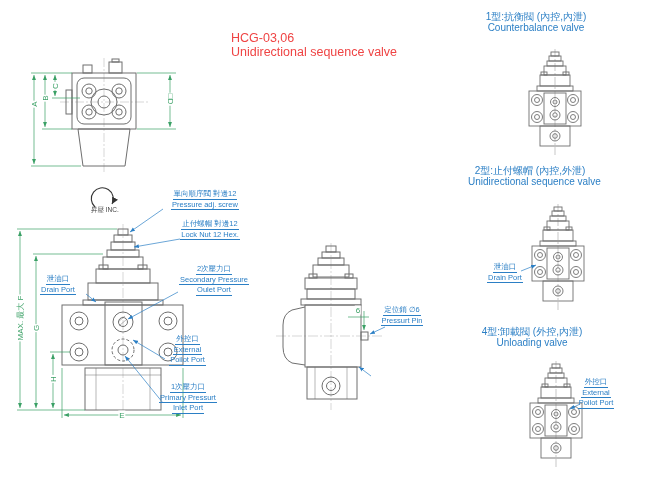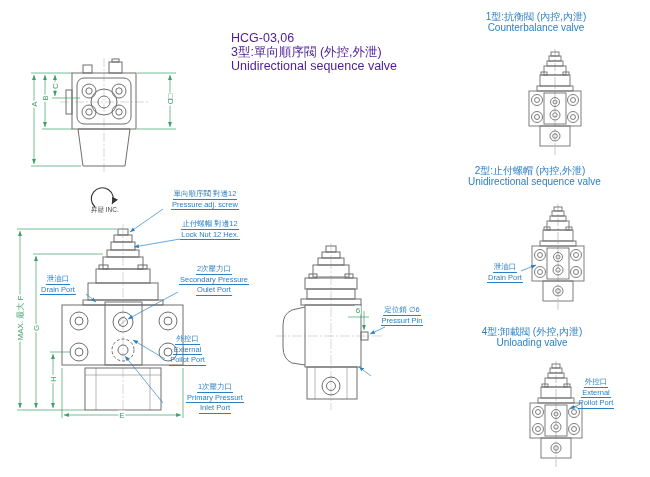--- a/index.html
+++ b/index.html
@@ -1,19 +1,19 @@
 <!DOCTYPE html>
 <html><head>
 <meta charset="utf-8">
 <style>
   html,body{margin:0;padding:0;background:#fff;}
   #page{position:relative;width:650px;height:477px;background:#ffffff;overflow:hidden;
         font-family:"Liberation Sans", sans-serif;}
   svg{position:absolute;left:0;top:0;}
-  .title{position:absolute;left:231px;top:31px;color:#4c1d95;font-size:12.5px;line-height:14px;white-space:nowrap;}
+  .title{position:absolute;left:231px;top:31px;color:#ef4444;font-size:12.5px;line-height:14px;white-space:nowrap;}
   .vh{position:absolute;color:#2b7fc5;font-size:10px;line-height:10.5px;text-align:center;white-space:nowrap;}
   .callout{position:absolute;color:#2b7fc5;font-size:7.5px;line-height:9.5px;text-align:center;}
   .callout span{display:inline-block;border-bottom:1px solid #2b7fc5;padding:0 1px;white-space:nowrap;}
   .dim{position:absolute;color:#3aa065;font-size:8px;white-space:nowrap;background:#fff;padding:0 1px;}
   .vr{transform:translate(-50%,-50%) rotate(-90deg);}
   .vr2{transform:translate(-50%,-50%) rotate(90deg);}
   .hc{transform:translate(-50%,-50%);}
   .inc{position:absolute;left:91px;top:206px;font-size:6.5px;color:#444;white-space:nowrap;}
 </style>
 </head>
@@ -177,21 +177,20 @@
       <line x1="163" y1="403" x2="125" y2="356" marker-end="url(#ab)"></line>
       <line x1="385" y1="327" x2="370" y2="334" marker-end="url(#ab)"></line>
       <line x1="371" y1="376" x2="359" y2="367" marker-end="url(#ab)"></line>
       <line x1="521" y1="271" x2="536" y2="265" marker-end="url(#ab)"></line>
       <line x1="580" y1="404" x2="570" y2="409" marker-end="url(#ab)"></line>
     </g>
   </svg>
 
   <div class="title">
     <div>HCG-03,06</div>
-    <div>3型:單向順序閥 (外控,外泄)</div>
     <div>Unidirectional sequence valve</div>
   </div>
 
   <div class="vh" style="left:480px;top:12px;width:112px;">
     <div>1型:抗衡閥 (內控,內泄)</div>
     <div>Counterbalance valve</div>
   </div>
   <div class="vh" style="left:468px;top:166px;width:124px;">
     <div>2型:止付螺帽 (內控,外泄)</div>
     <div>Unidirectional sequence valve</div>
@@ -221,21 +220,21 @@
     <div><span>Secondary Pressure</span></div>
     <div><span>Oulet Port</span></div>
   </div>
 
   <div class="callout" style="left:160px;top:334px;width:55px;">
     <div><span>外控口</span></div>
     <div><span>External</span></div>
     <div><span>Poilot Port</span></div>
   </div>
 
-  <div class="callout" style="left:155px;top:382px;width:66px;margin-left:27px;">
+  <div class="callout" style="left:155px;top:382px;width:66px;">
     <div><span>1次壓力口</span></div>
     <div><span>Primary Pressurt</span></div>
     <div><span>Inlet Port</span></div>
   </div>
 
   <div class="callout" style="left:374px;top:305px;width:56px;">
     <div><span>定位銷 ∅6</span></div>
     <div><span>Pressurt Pin</span></div>
   </div>
 

